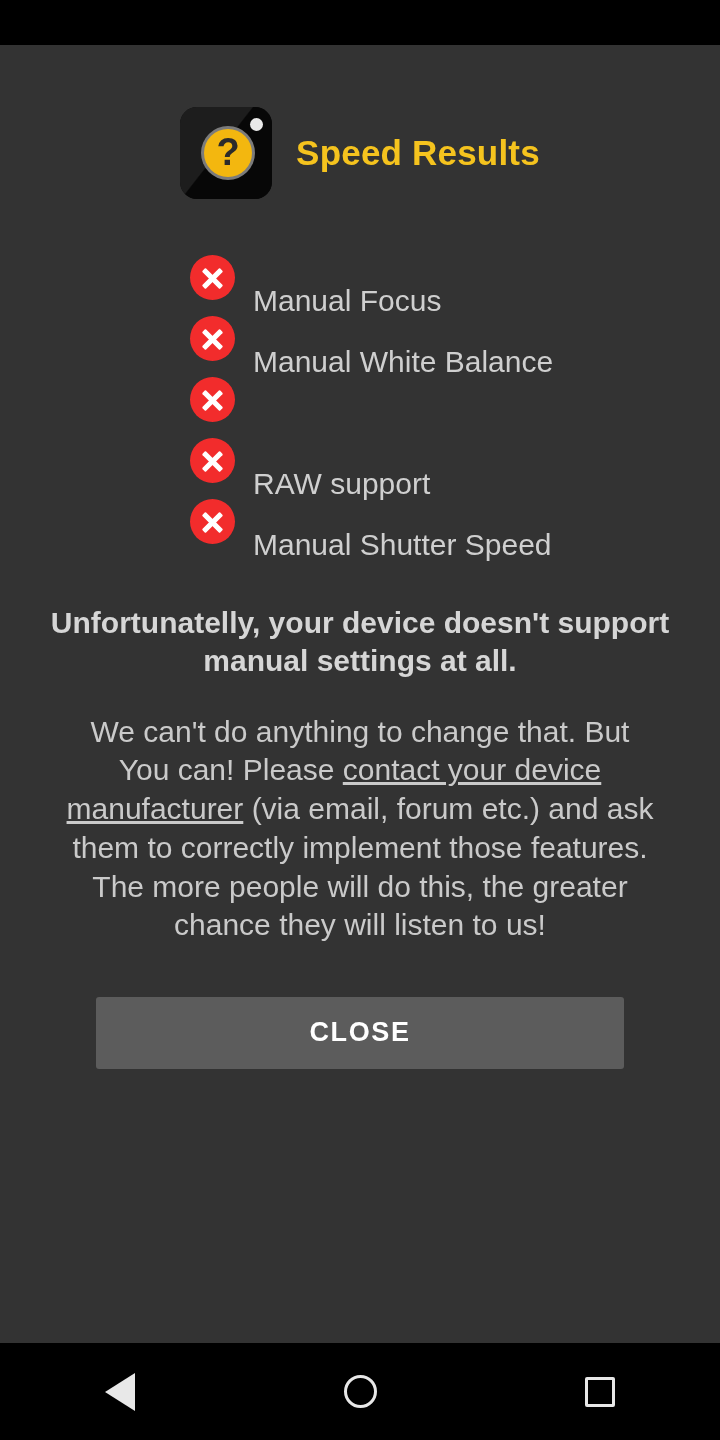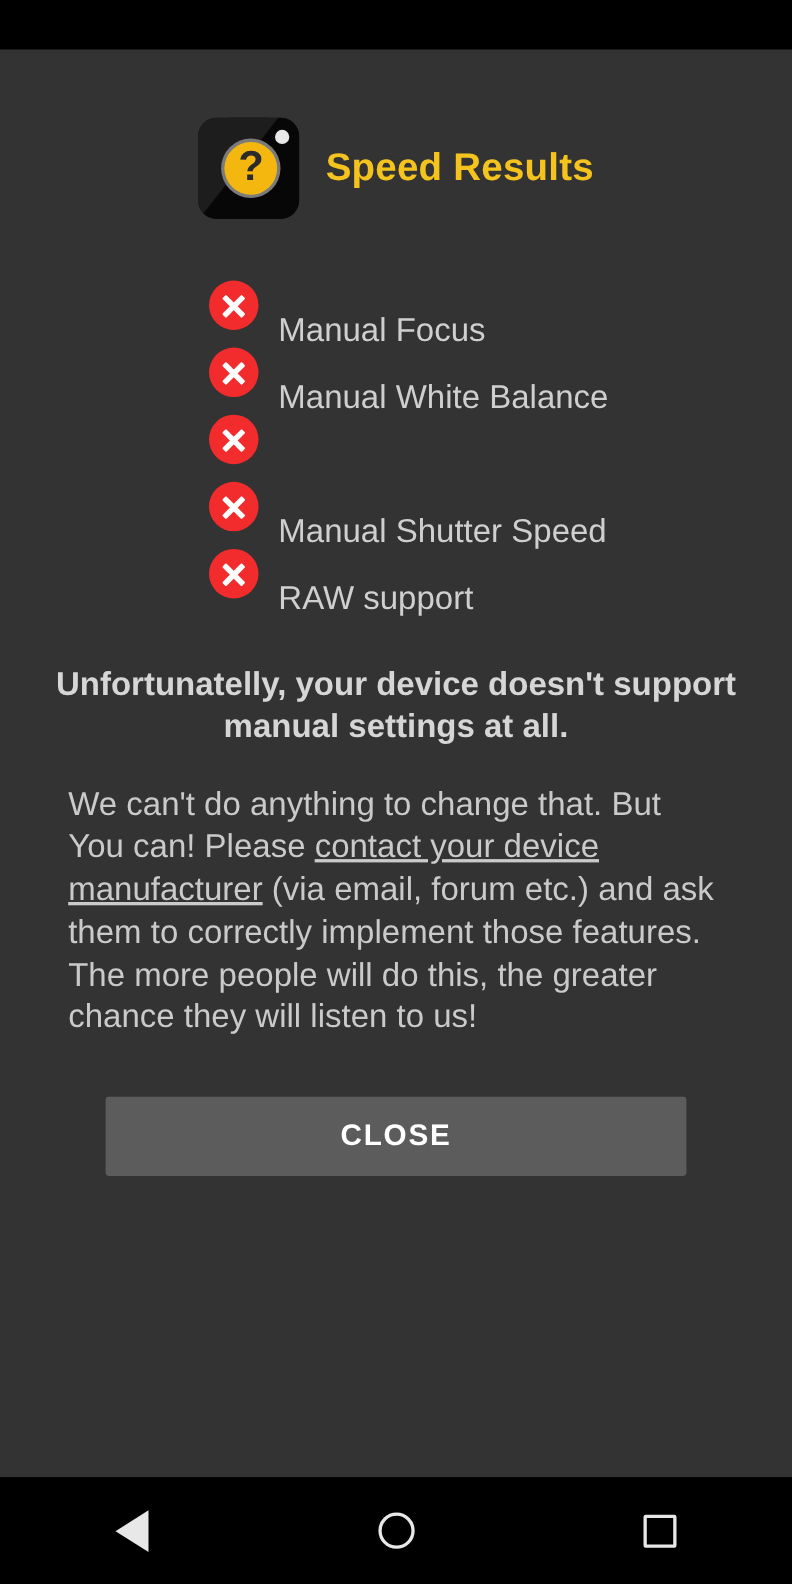--- a/index.html
+++ b/index.html
@@ -114,21 +114,21 @@
   }
   .x-badge::before{ transform:rotate(45deg); }
   .x-badge::after{ transform:rotate(-45deg); }
   .result-label{ color:#cfcfcf; font-size:30px;margin-top:47px; }
 
   .msg-bold{
     margin-top:52px; padding:0 25px; text-align:center;
     color:#d6d6d6; font-size:30px; font-weight:bold; line-height:1.28;
   }
   .msg-body{
-    margin-top:32px; padding:0 62px; 
+    margin-top:32px; padding:0 62px; text-align:center;
     color:#cacaca; font-size:30px; line-height:1.29;
   }
   .msg-body .link{ text-decoration:underline; }
 
   .close-wrap{ margin-top:52px; padding:0 96px; }
   .close-btn{
     width:100%; height:72px; background:#5c5c5c; border:none;
     border-radius:3px; color:#fff; font-size:27px; font-weight:bold;
     letter-spacing:1.6px; font-family:"Liberation Sans", sans-serif;
     cursor:pointer;
@@ -182,25 +182,25 @@
       </div>
       <div class="result-row">
         <div class="x-badge"></div>
         <div class="result-label">Manual White Balance</div>
       </div>
       <div class="result-row">
         <div class="x-badge"></div>
       </div>
       <div class="result-row">
         <div class="x-badge"></div>
+        <div class="result-label">RAW support</div>
+      </div>
+      <div class="result-row">
+        <div class="x-badge"></div>
         <div class="result-label">Manual Shutter Speed</div>
-      </div>
-      <div class="result-row">
-        <div class="x-badge"></div>
-        <div class="result-label">RAW support</div>
       </div>
     </div>
 
     <div class="msg-bold">Unfortunatelly, your device doesn't support manual settings at all.</div>
 
     <div class="msg-body">
       <span>We can't do anything to change that. But You can! Please </span><span class="link">contact your device manufacturer</span><span> (via email, forum etc.) and ask them to correctly implement those features. The more people will do this, the greater chance they will listen to us!</span>
     </div>
 
     <div class="close-wrap">

